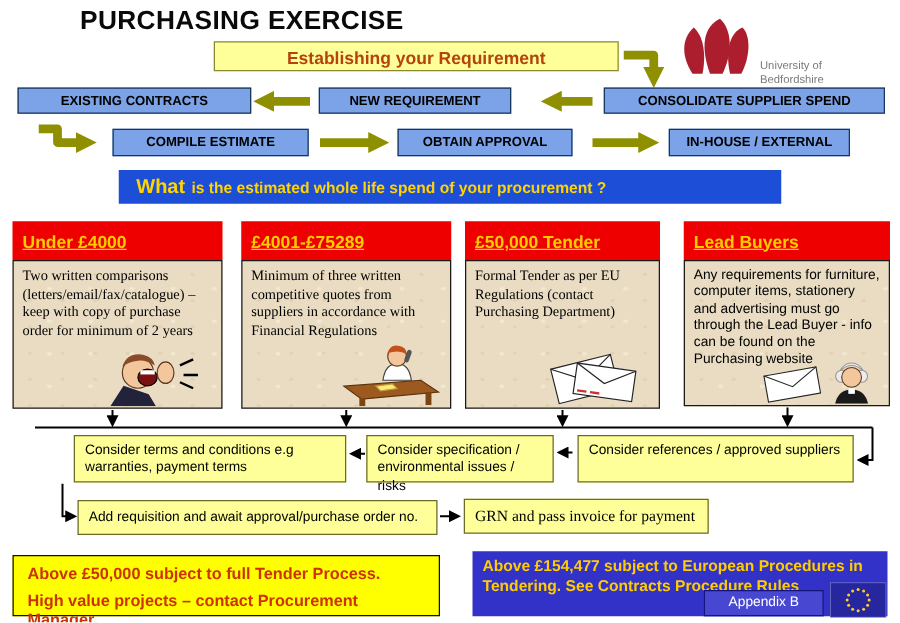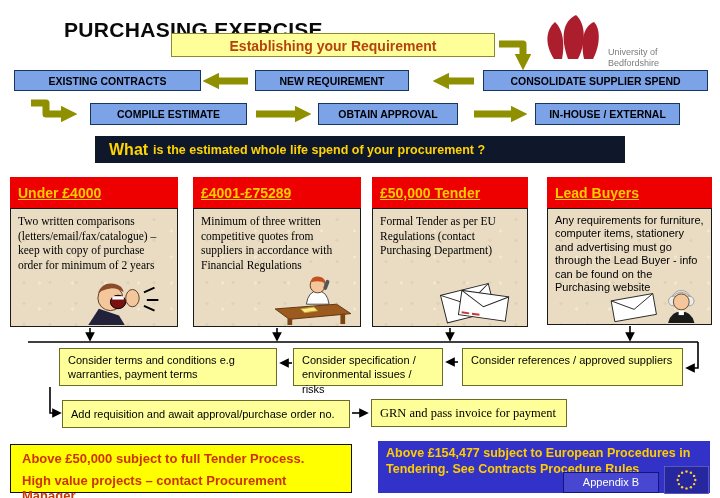--- a/index.html
+++ b/index.html
@@ -1,25 +1,25 @@
 <!DOCTYPE html>
 <html><head>
 <meta charset="utf-8">
 <style>
   html,body{margin:0;padding:0;background:#fff;}
   #slide{position:relative;width:720px;height:498px;background:#ffffff;overflow:hidden;
          font-family:"Liberation Sans",sans-serif;}
   .abs{position:absolute;}
-  #title{left:64px;top:18px;font-size:21px;font-weight:bold;color:#0a0a0a;letter-spacing:.3px;}
+  #title{left:64px;top:5px;font-size:21px;font-weight:bold;color:#0a0a0a;letter-spacing:.3px;}
   #estab{left:171px;top:33px;width:324px;height:24px;background:#ffff99;border:1px solid #8a8a33;
          color:#b5430f;font-size:14px;font-weight:bold;text-align:center;line-height:24px;box-sizing:border-box;}
   #logo-text{left:608px;top:36px;font-size:9px;color:#7b7b7b;line-height:11px;margin-top:11px;}
   .bluebox{background:#7ca3e8;border:1px solid #16365c;color:#000;font-weight:bold;font-size:10.5px;
            text-align:center;box-sizing:border-box;display:flex;align-items:center;justify-content:center;}
-  #qbanner{left:95px;top:136px;width:530px;height:27px;background:#0f172a;color:#ffd400;
+  #qbanner{left:95px;top:136px;width:530px;height:27px;background:#1d4ed8;color:#ffd400;
            display:flex;align-items:center;padding-left:14px;box-sizing:border-box;font-weight:bold;}
   #qbanner .lead{font-size:16px;}
   #qbanner .rest{font-size:12.5px;margin-left:5px;}
   .colhead{position:absolute;top:177px;height:31px;background:#ee0000;box-sizing:border-box;
            color:#ffcc00;font-size:14px;font-weight:bold;text-decoration:underline;
            display:flex;align-items:center;padding-left:8px;}
   .colbody{position:absolute;top:208px;background:#e9dcc2;border:1.5px solid #1a1a1a;box-sizing:border-box;
            background-image:radial-gradient(#e0d2b2 9%,transparent 10%),radial-gradient(#f2e8d2 8%,transparent 9%);
            background-size:26px 21px,33px 26px;background-position:0 0,12px 9px;
            padding:5px 7px;color:#000;}

